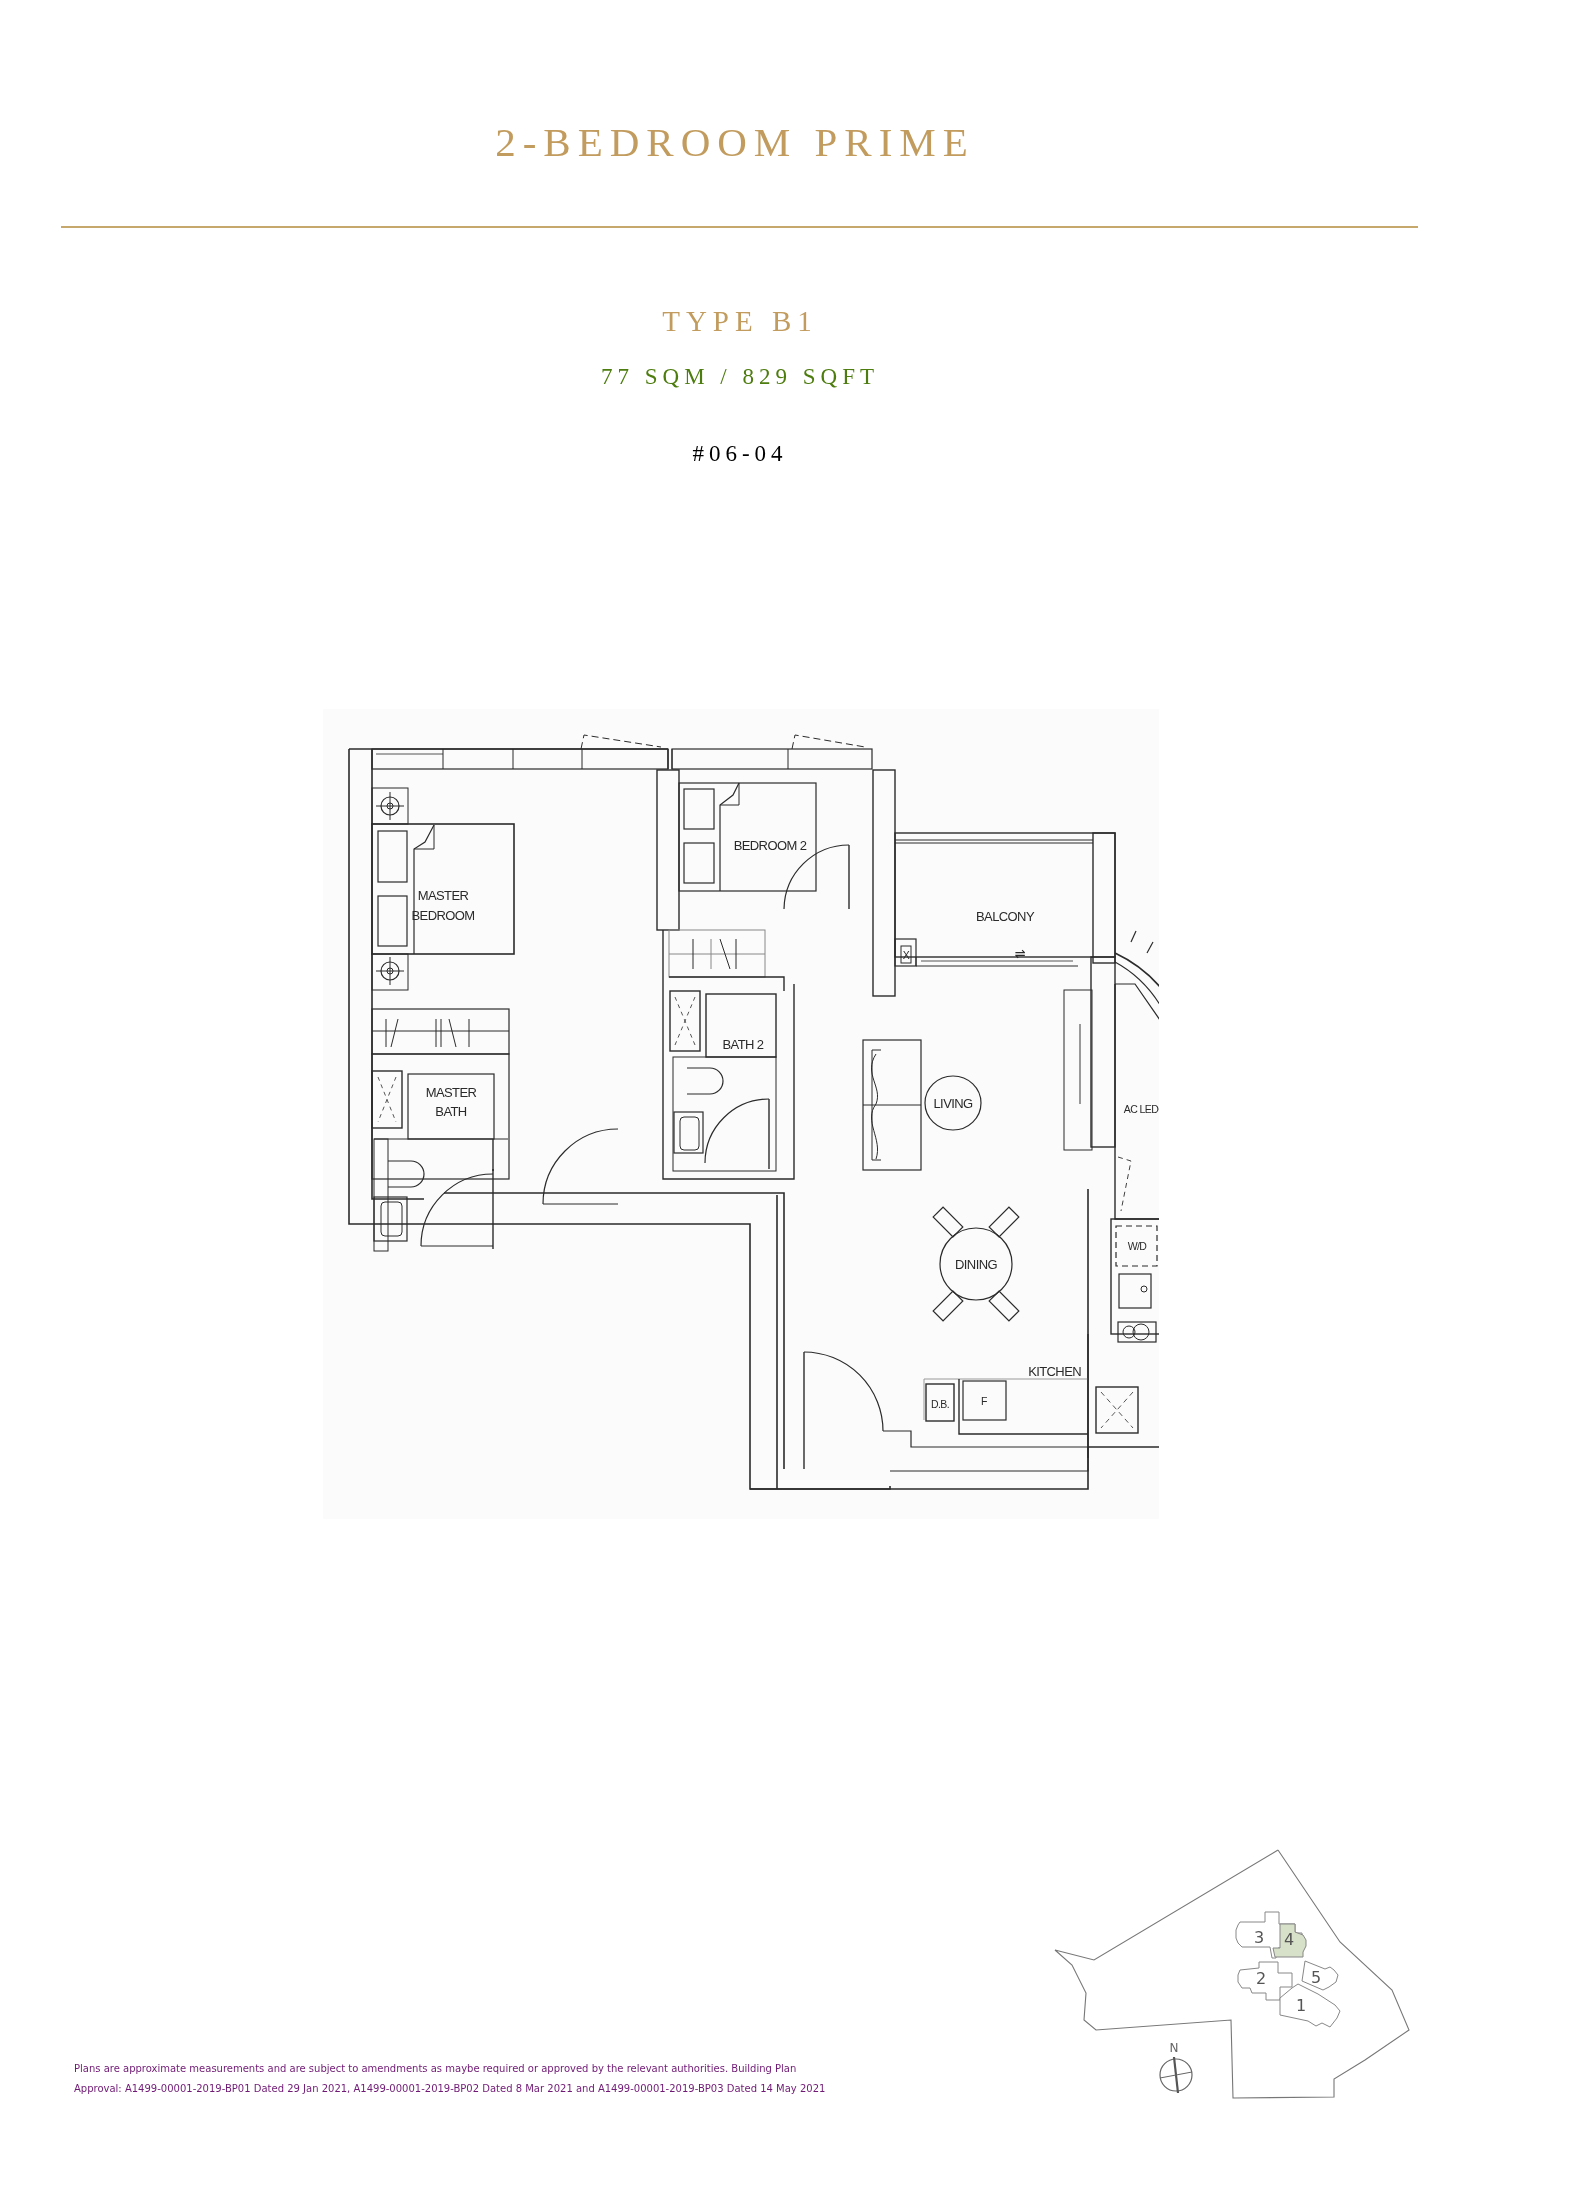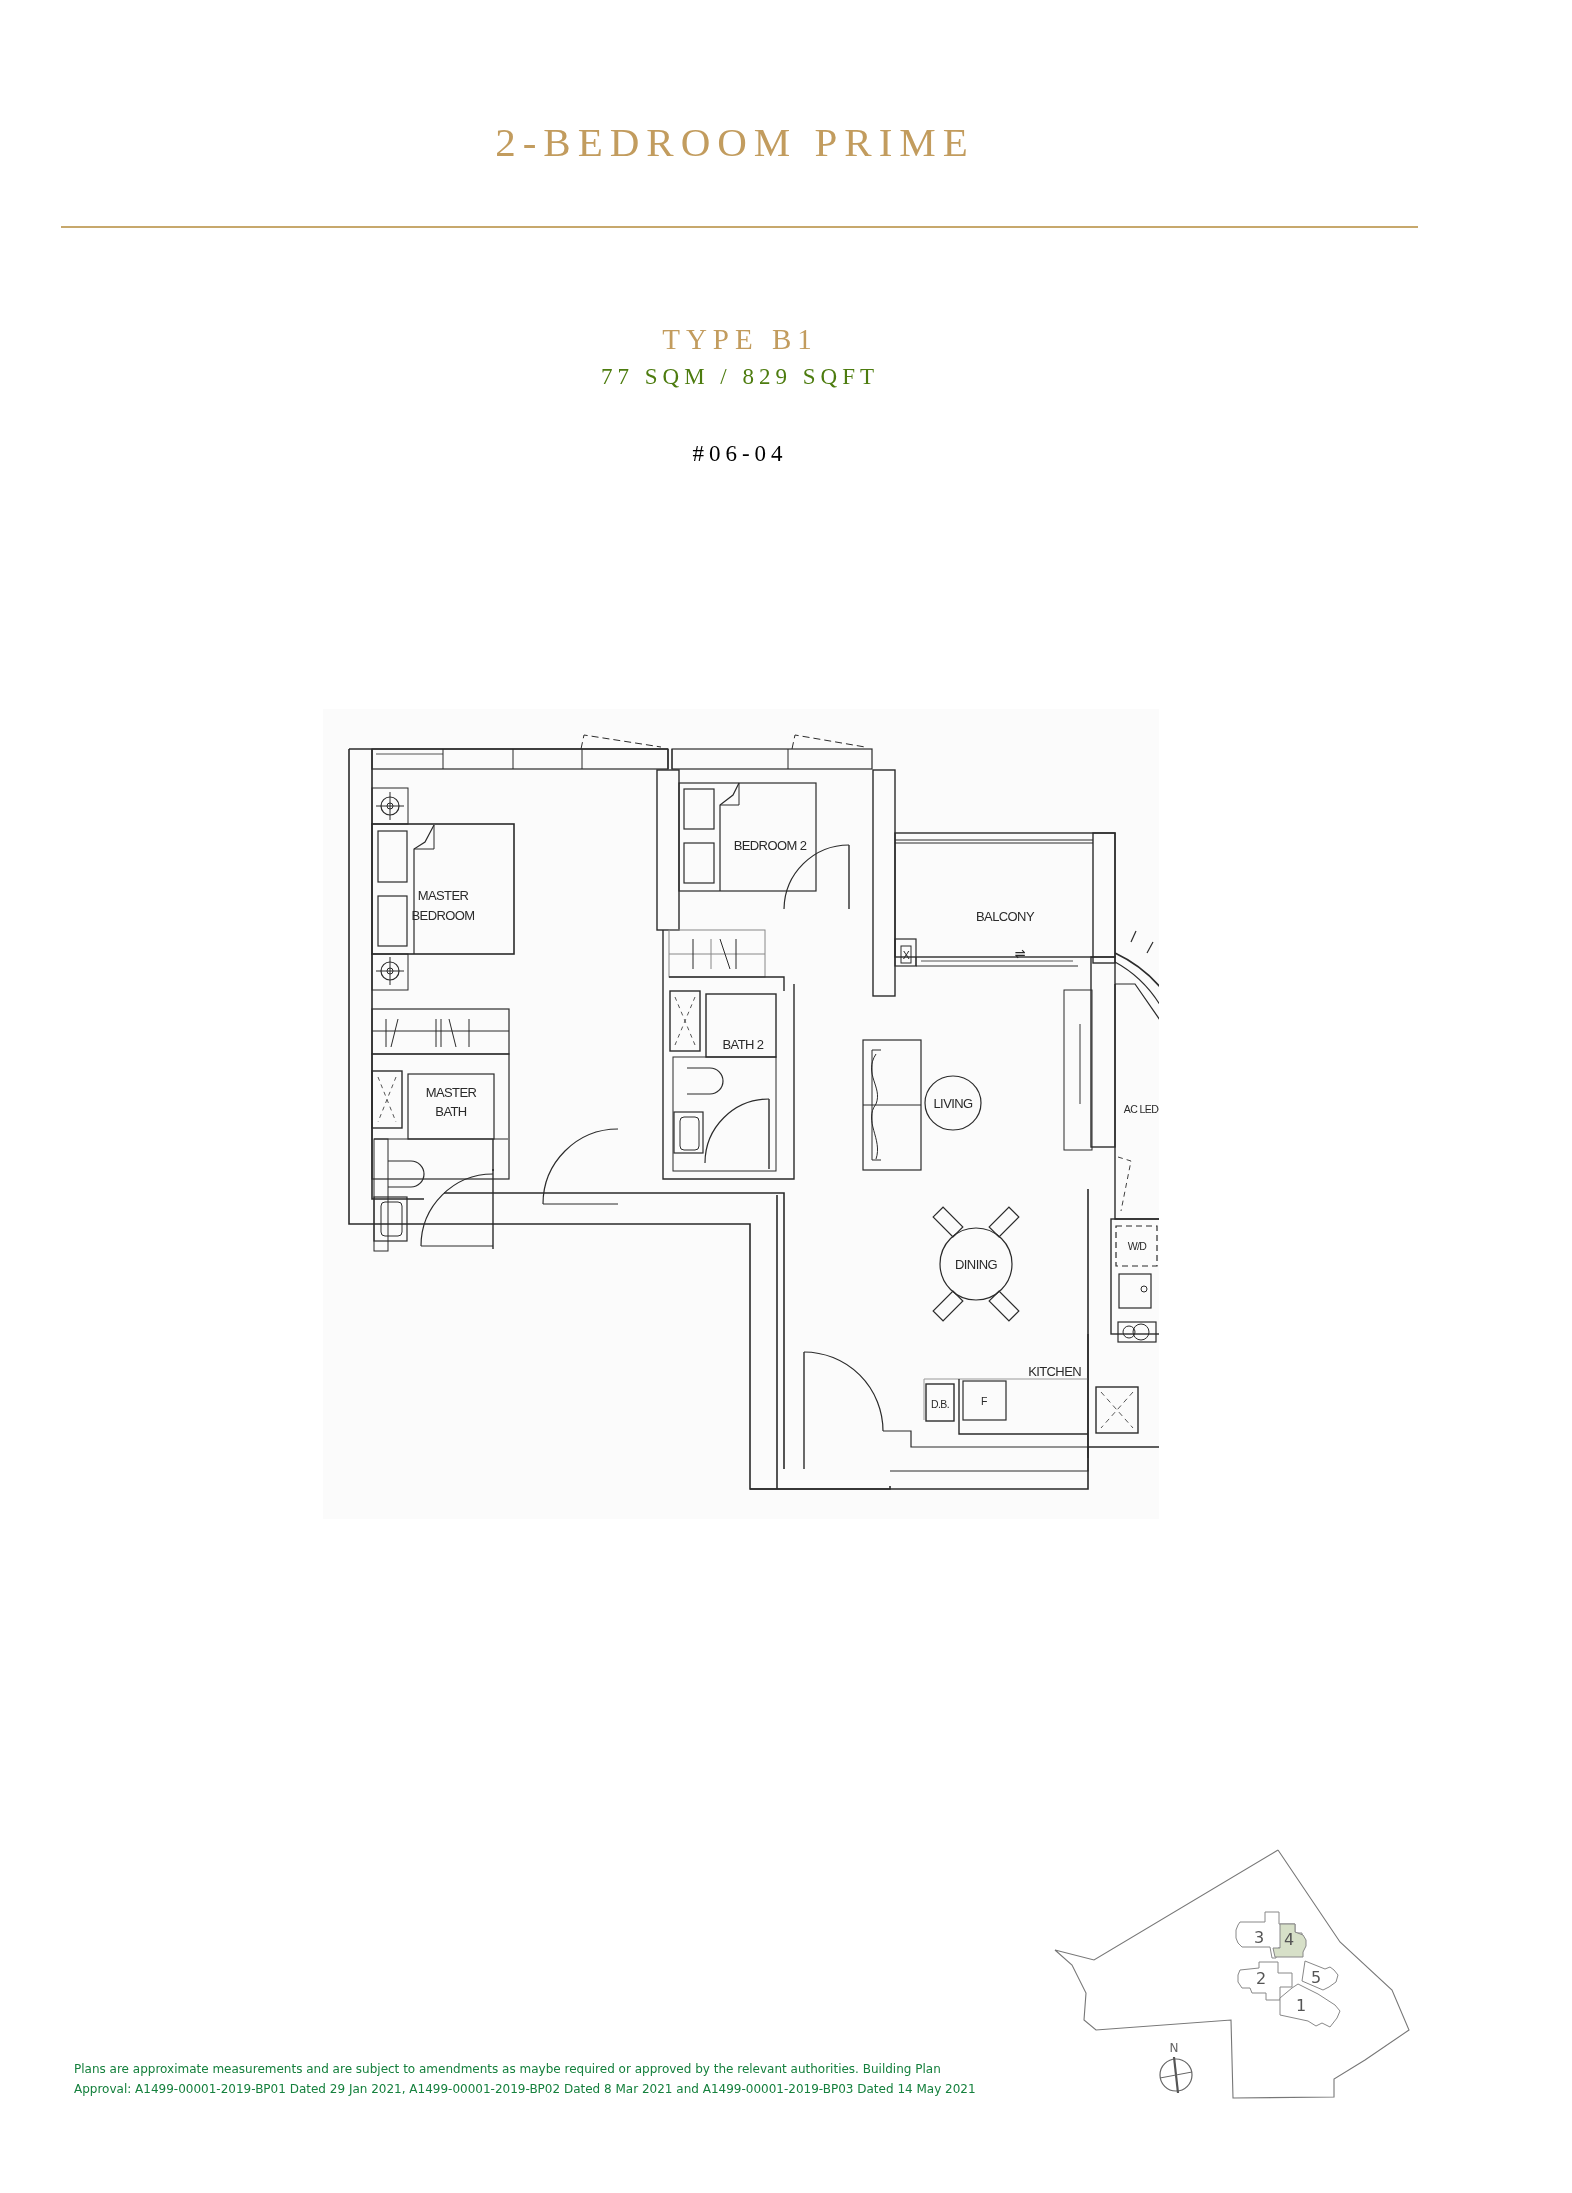--- a/index.html
+++ b/index.html
@@ -2,35 +2,35 @@
 <html><head>
 <meta charset="utf-8">
 <style>
   html, body { margin:0; padding:0; background:#ffffff; }
   body { width:1572px; height:2193px; position:relative; overflow:hidden;
          font-family:"Liberation Serif", "DejaVu Serif", serif; }
   .abs { position:absolute; }
   .title { left:0; width:1470px; top:118px; text-align:center; font-size:41px;
            letter-spacing:7px; color:#c29c5e; font-weight:normal; }
   .rule { left:61px; top:226px; width:1357px; height:2px; background:#c7a86c; }
-  .type { left:0; width:1480px; top:323px; text-align:center; font-size:29px;
+  .type { left:0; width:1480px; top:305px; text-align:center; font-size:29px;
           letter-spacing:6px; color:#c29c5e; }
   .area { left:0; width:1480px; top:364px; text-align:center; font-size:23px;
           letter-spacing:5px; color:#4d7c0f; }
   .unit { left:0; width:1480px; top:441px; text-align:center; font-size:23px;
           letter-spacing:5px; color:#000000; }
   .plan { left:323px; top:709px; width:836px; height:810px; }
   .lbl { font-family:"Liberation Sans", "DejaVu Sans", sans-serif; font-size:13px;
          fill:#2a2a2a; letter-spacing:-0.6px; }
   .lbl-sm { font-size:10.5px; }
   .keyplan { left:1040px; top:1830px; width:380px; height:280px; }
   .keynum { font-family:"DejaVu Sans", sans-serif; font-size:16px; fill:#555; }
   .compass { left:1150px; top:2030px; width:50px; height:66px; }
   .disclaimer { left:74px; top:2059px; width:1000px; font-family:"DejaVu Sans", "Liberation Sans", sans-serif;
-                font-size:12px; line-height:20px; color:#15803d; }
+                font-size:10px; line-height:20px; color:#701a75; }
 </style>
 </head>
 <body>
 
 <div class="abs title">2-BEDROOM PRIME</div>
 <div class="abs rule"></div>
 
 <div class="abs type">TYPE B1</div>
 <div class="abs area">77 SQM / 829 SQFT</div>
 <div class="abs unit">#06-04</div>

